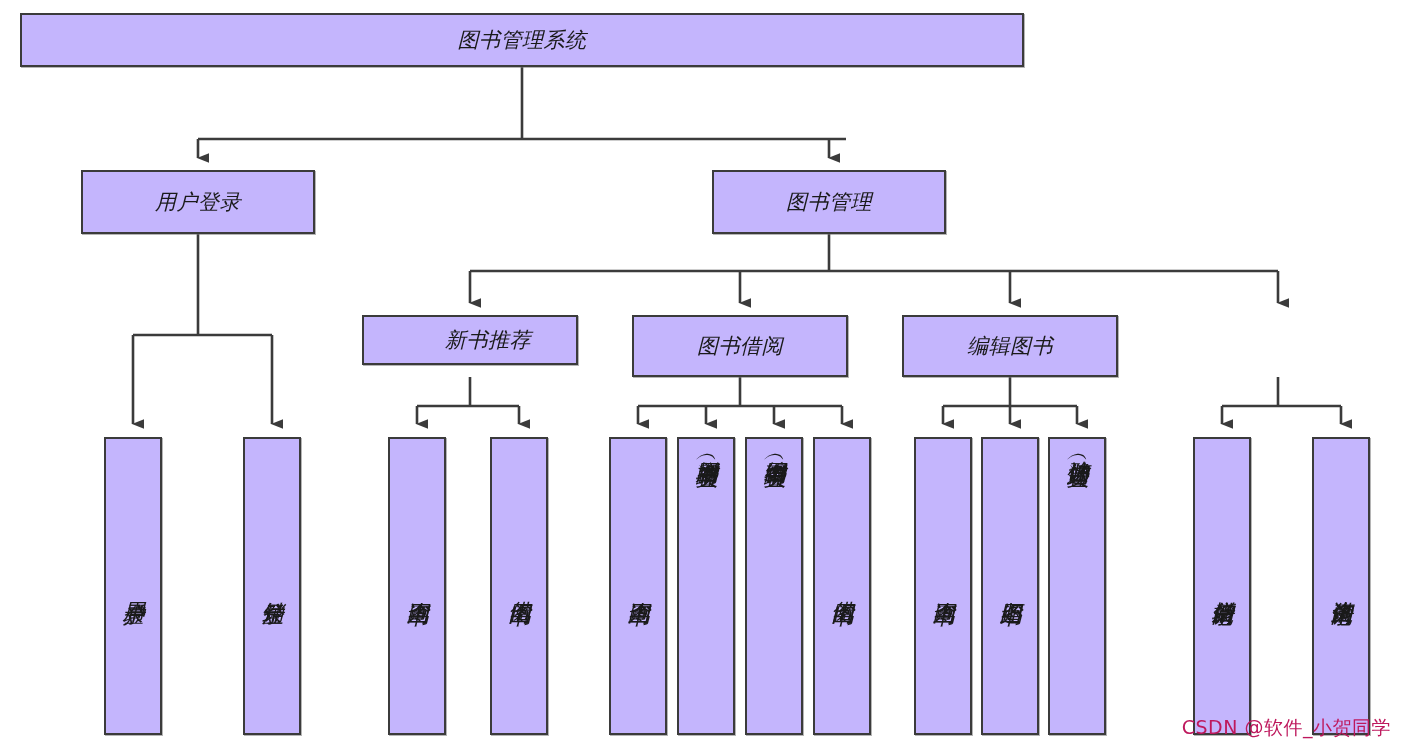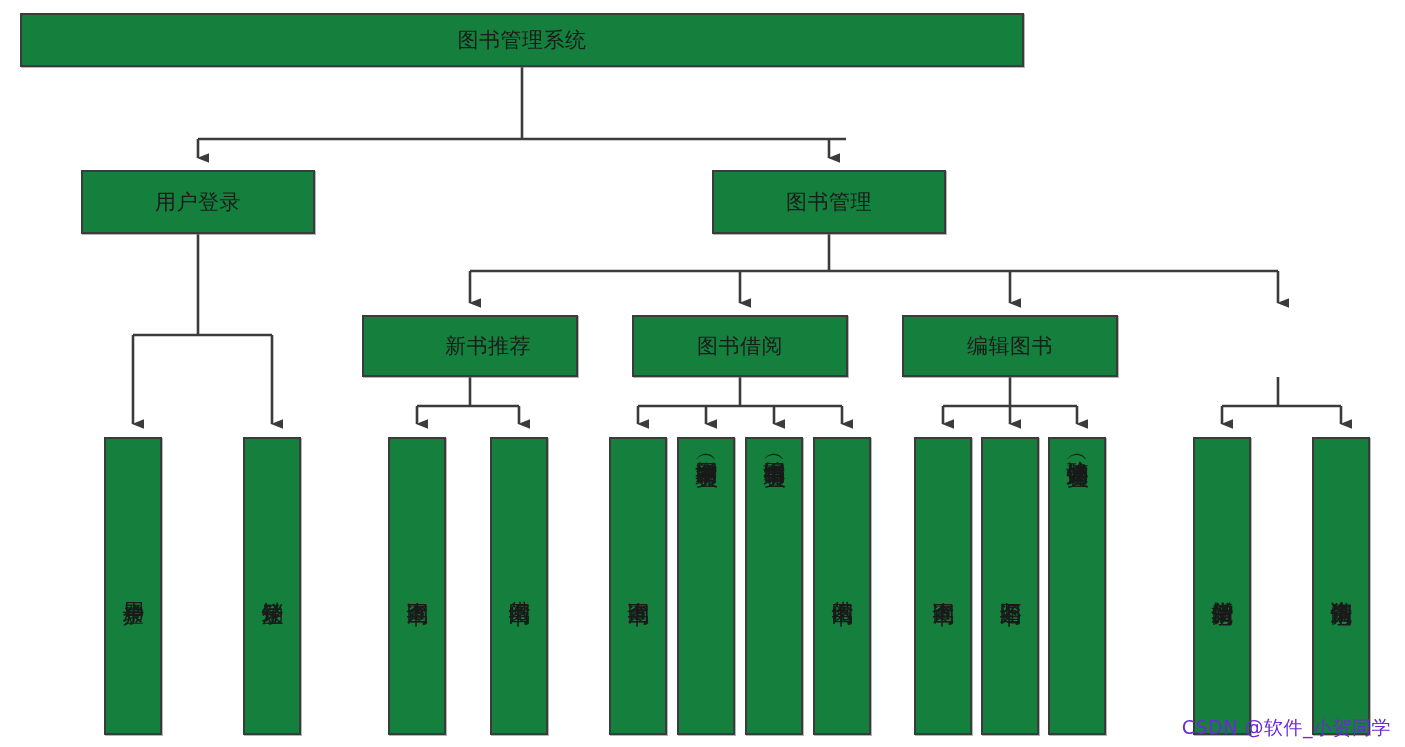--- a/index.html
+++ b/index.html
@@ -22,26 +22,27 @@
     position: absolute;
     left: 0;
     top: 0;
     width: 1405px;
     height: 747px;
     pointer-events: none;
   }
   .node {
     position: absolute;
     box-sizing: border-box;
-    background: #15803d;
+    background: #c4b5fd;
     border: 2px solid #3b3b3b;
     display: flex;
     align-items: center;
     justify-content: center;
     box-shadow: 1px 1px 0 rgba(120,120,120,0.55);
+    font-style: italic;
   }
   .node .label {
     font-size: 21px;
     color: #1a1a1a;
     line-height: 1.18;
     text-align: center;
     letter-spacing: 0.5px;
     white-space: nowrap;
   }
   .node.vertical .label {
@@ -59,21 +60,21 @@
   }
   .node.vertical.short {
     align-items: center;
     padding-top: 0;
   }
   #watermark {
     position: absolute;
     right: 14px;
     bottom: 6px;
     font-size: 19px;
-    color: #6d28d9;
+    color: #be185d;
     letter-spacing: 0.5px;
     white-space: nowrap;
     user-select: none;
   }
 </style>
 </head>
 <body>
 
 <div id="diagram-root">
 
@@ -131,21 +132,21 @@
     <span class="label">图书管理系统</span>
   </div>
 
   <div class="node" style="left:81px; top:170px; width:234px; height:64px;">
     <span class="label">用户登录</span>
   </div>
   <div class="node" style="left:712px; top:170px; width:234px; height:64px;">
     <span class="label">图书管理</span>
   </div>
 
-  <div class="node" style="left:362px; top:315px; width:216px; height:62px;padding-left:36px;">
+  <div class="node" style="left:362px; top:315px; width:216px; height:50px;padding-left:36px;">
     <span class="label">新书推荐</span>
   </div>
   <div class="node" style="left:632px; top:315px; width:216px; height:62px;">
     <span class="label">图书借阅</span>
   </div>
   <div class="node" style="left:902px; top:315px; width:216px; height:62px;">
     <span class="label">编辑图书</span>
   </div>
 
   <div class="node vertical short" style="left:104px; top:437px; width:58px; height:298px;">

